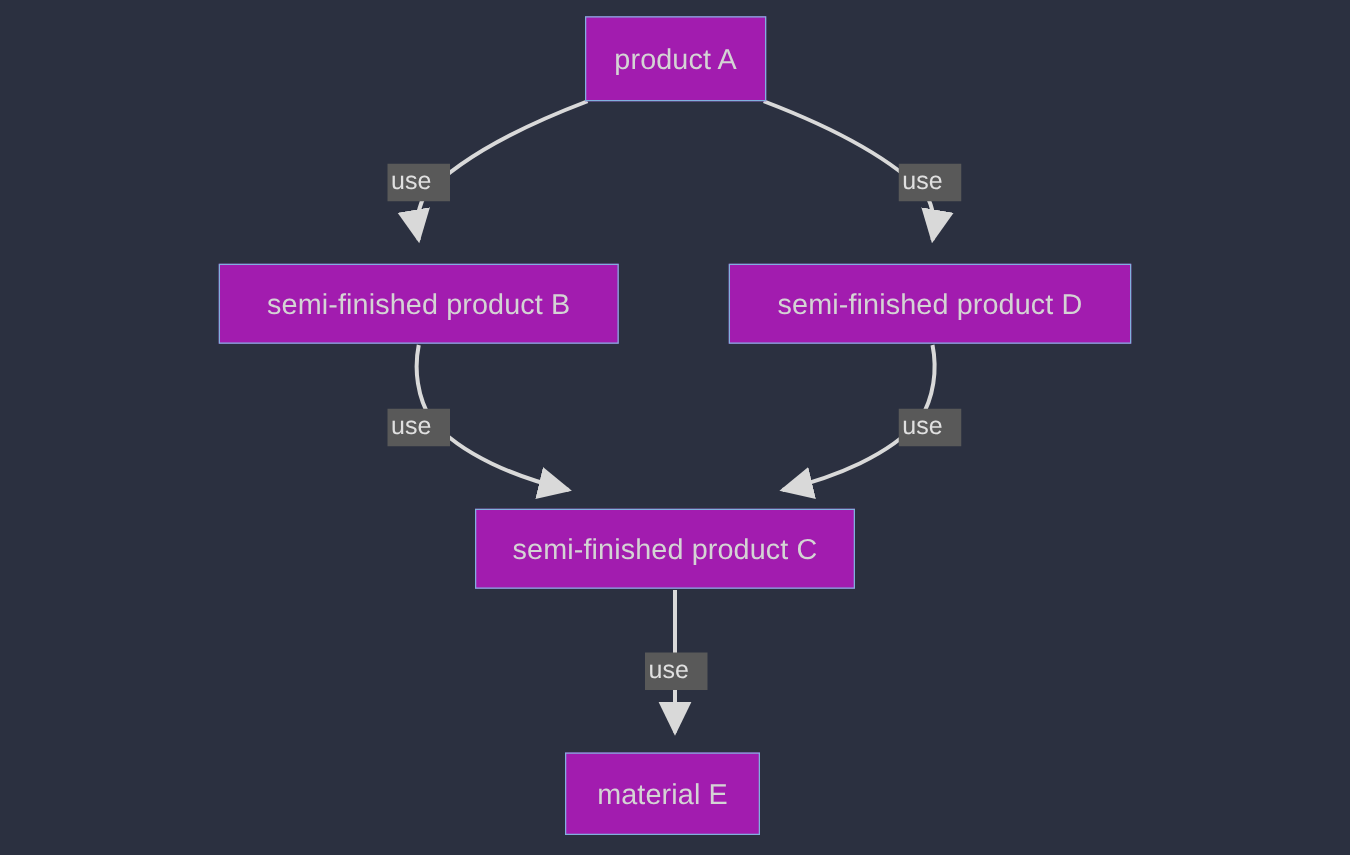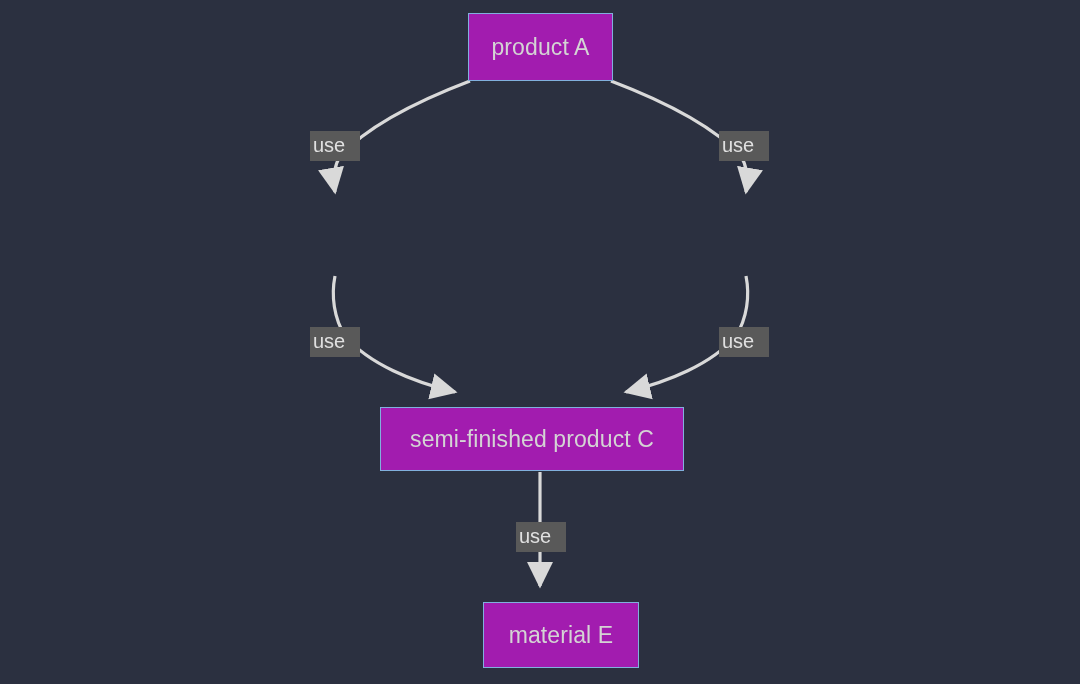--- a/index.html
+++ b/index.html
@@ -74,27 +74,33 @@
 
     <path d="M 746,276 C 750,296 747,318 736,336 C 712,364 668,382 626,392" fill="none" stroke="#d9d9d9" stroke-width="3.2" marker-end="url(#arrowhead)"></path>
 
     <path d="M 540,472 L 540,586" fill="none" stroke="#d9d9d9" stroke-width="3.2" marker-end="url(#arrowhead)"></path>
   </svg>
 
   <div class="node" style="left:468px; top:13px; width:145px; height:68px;">
     <span>product A</span>
   </div>
 
+  <div class="node" style="left:175px; top:211px; width:320px; height:64px;">
+    <span>semi-finished product B</span>
+  </div>
 
+  <div class="node" style="left:583px; top:211px; width:322px; height:64px;">
+    <span>semi-finished product D</span>
+  </div>
 
   <div class="node" style="left:380px; top:407px; width:304px; height:64px;">
     <span>semi-finished product C</span>
   </div>
 
-  <div class="node" style="left:483px; top:602px; width:156px; height:66px;">
+  <div class="node" style="left:452px; top:602px; width:156px; height:66px;">
     <span>material E</span>
   </div>
 
   <div class="edge-label" style="left:310px; top:131px; width:50px; height:30px;">
     <span>use</span>
   </div>
 
   <div class="edge-label" style="left:719px; top:131px; width:50px; height:30px;">
     <span>use</span>
   </div>

